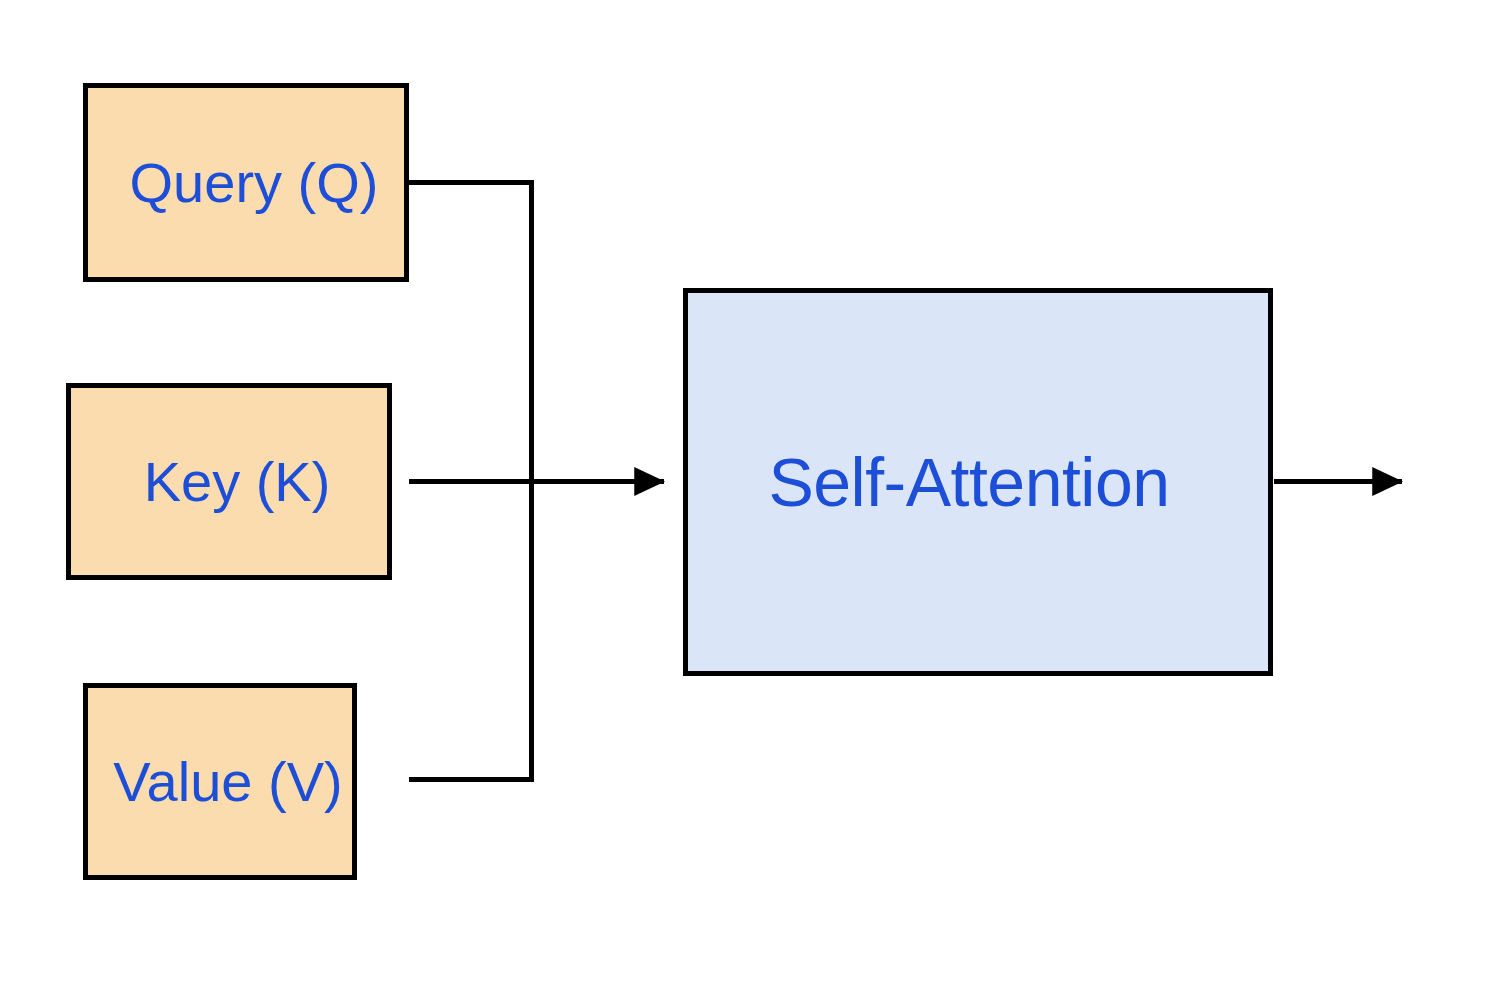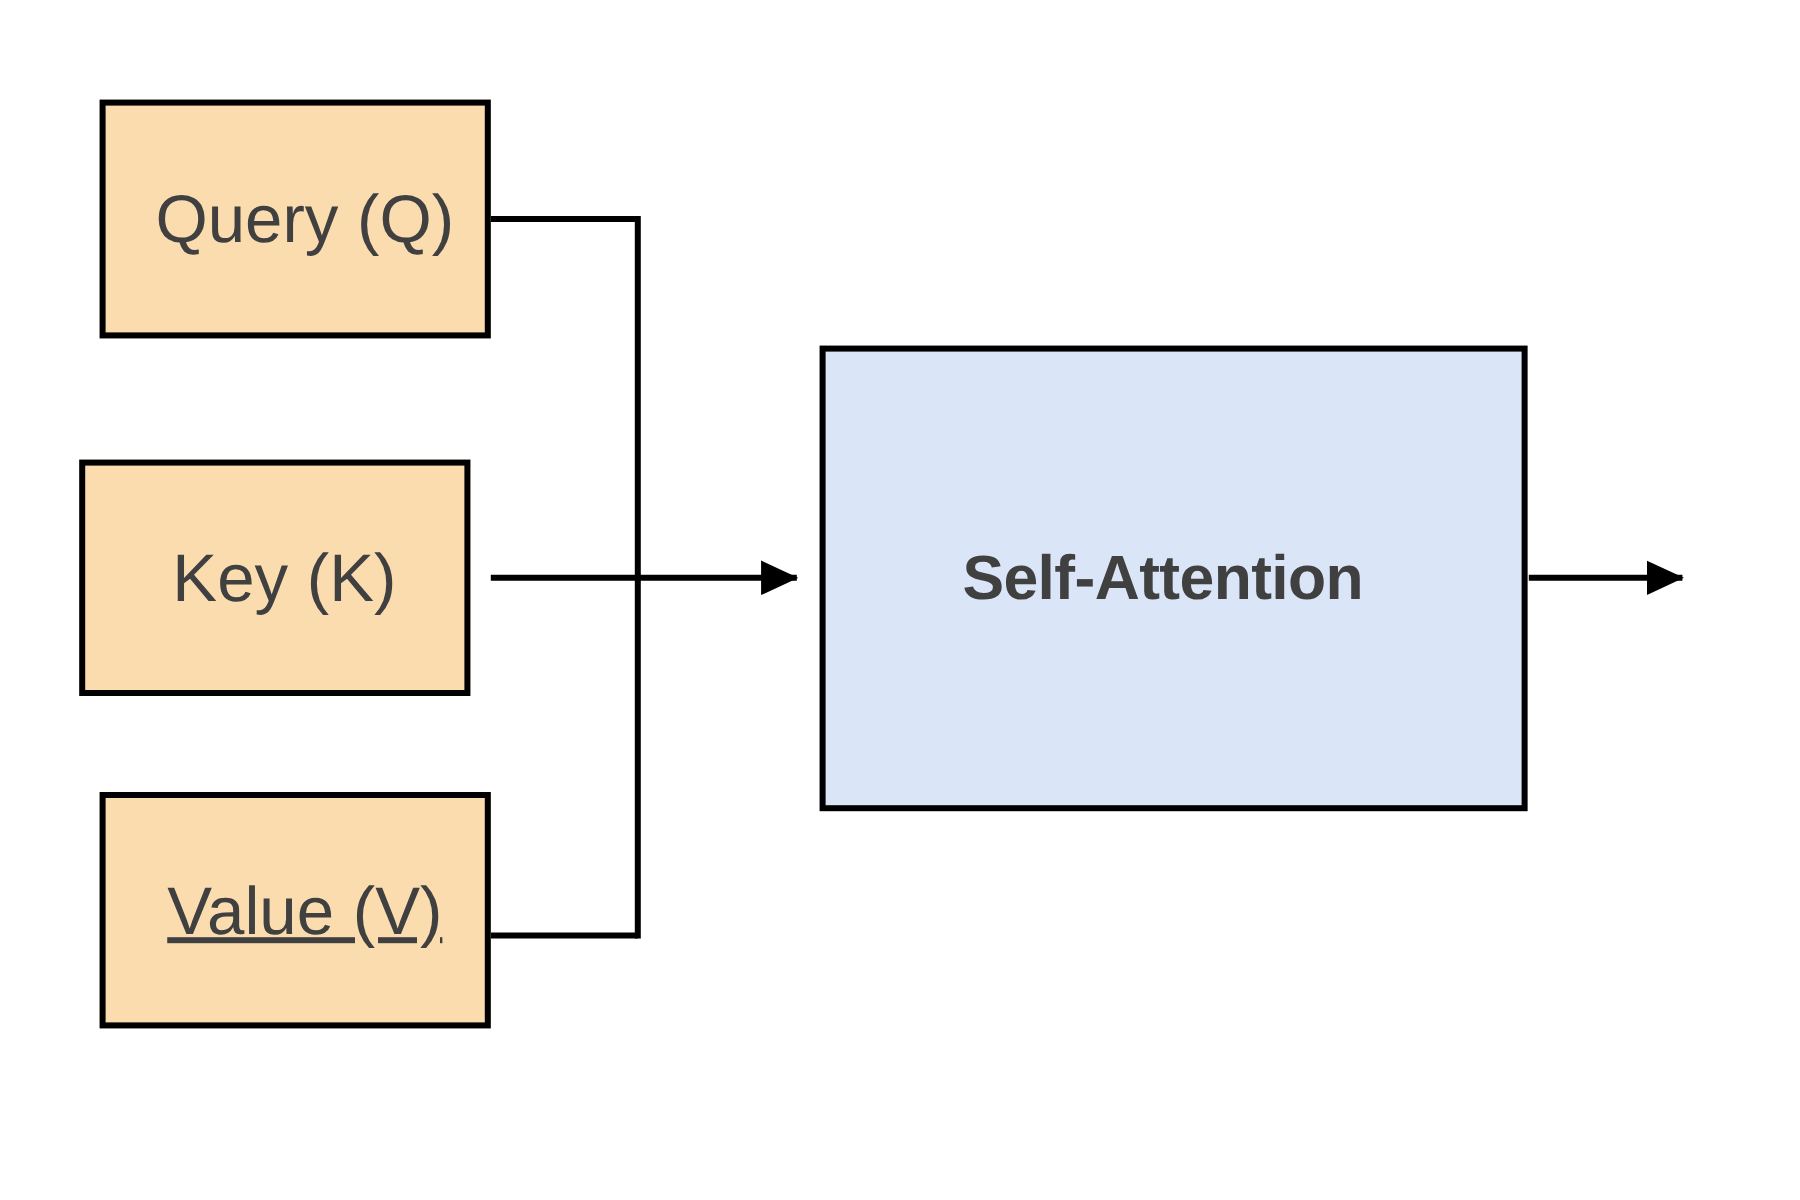--- a/index.html
+++ b/index.html
@@ -18,40 +18,40 @@
     background: #ffffff;
     overflow: hidden;
   }
   .node {
     position: absolute;
     box-sizing: border-box;
     display: flex;
     align-items: center;
     justify-content: center;
     border: 5px solid #000000;
-    color: #404040;
+    color: #1d4ed8;
     line-height: 1;
     text-align: center;
     user-select: none;
   }
   .node-input {
     background: #fbdcaf;
     font-size: 56px;
     font-weight: 400;
     letter-spacing: 0px;
   }
   .node-process {
     background: #dae5f8;
-    font-size: 52px;
-    font-weight: 700;
+    font-size: 68px;
+    font-weight: 400;
     letter-spacing: -0.5px;
   }
   #node-query  { left: 83px;  top: 83px;  width: 326px; height: 199px; }
   #node-key    { left: 66px;  top: 383px; width: 326px; height: 197px; }
-  #node-value  { left: 83px;  top: 660px; width: 326px; height: 197px; text-decoration: underline; }
+  #node-value  { left: 83px;  top: 683px; width: 274px; height: 197px; }
   #node-self-attention { left: 683px; top: 288px; width: 590px; height: 388px; }
 
   .node-label {
     display: block;
     pointer-events: none;
   }
   #node-query .node-label,
   #node-key .node-label,
   #node-value .node-label {
     transform: translateX(8px);

